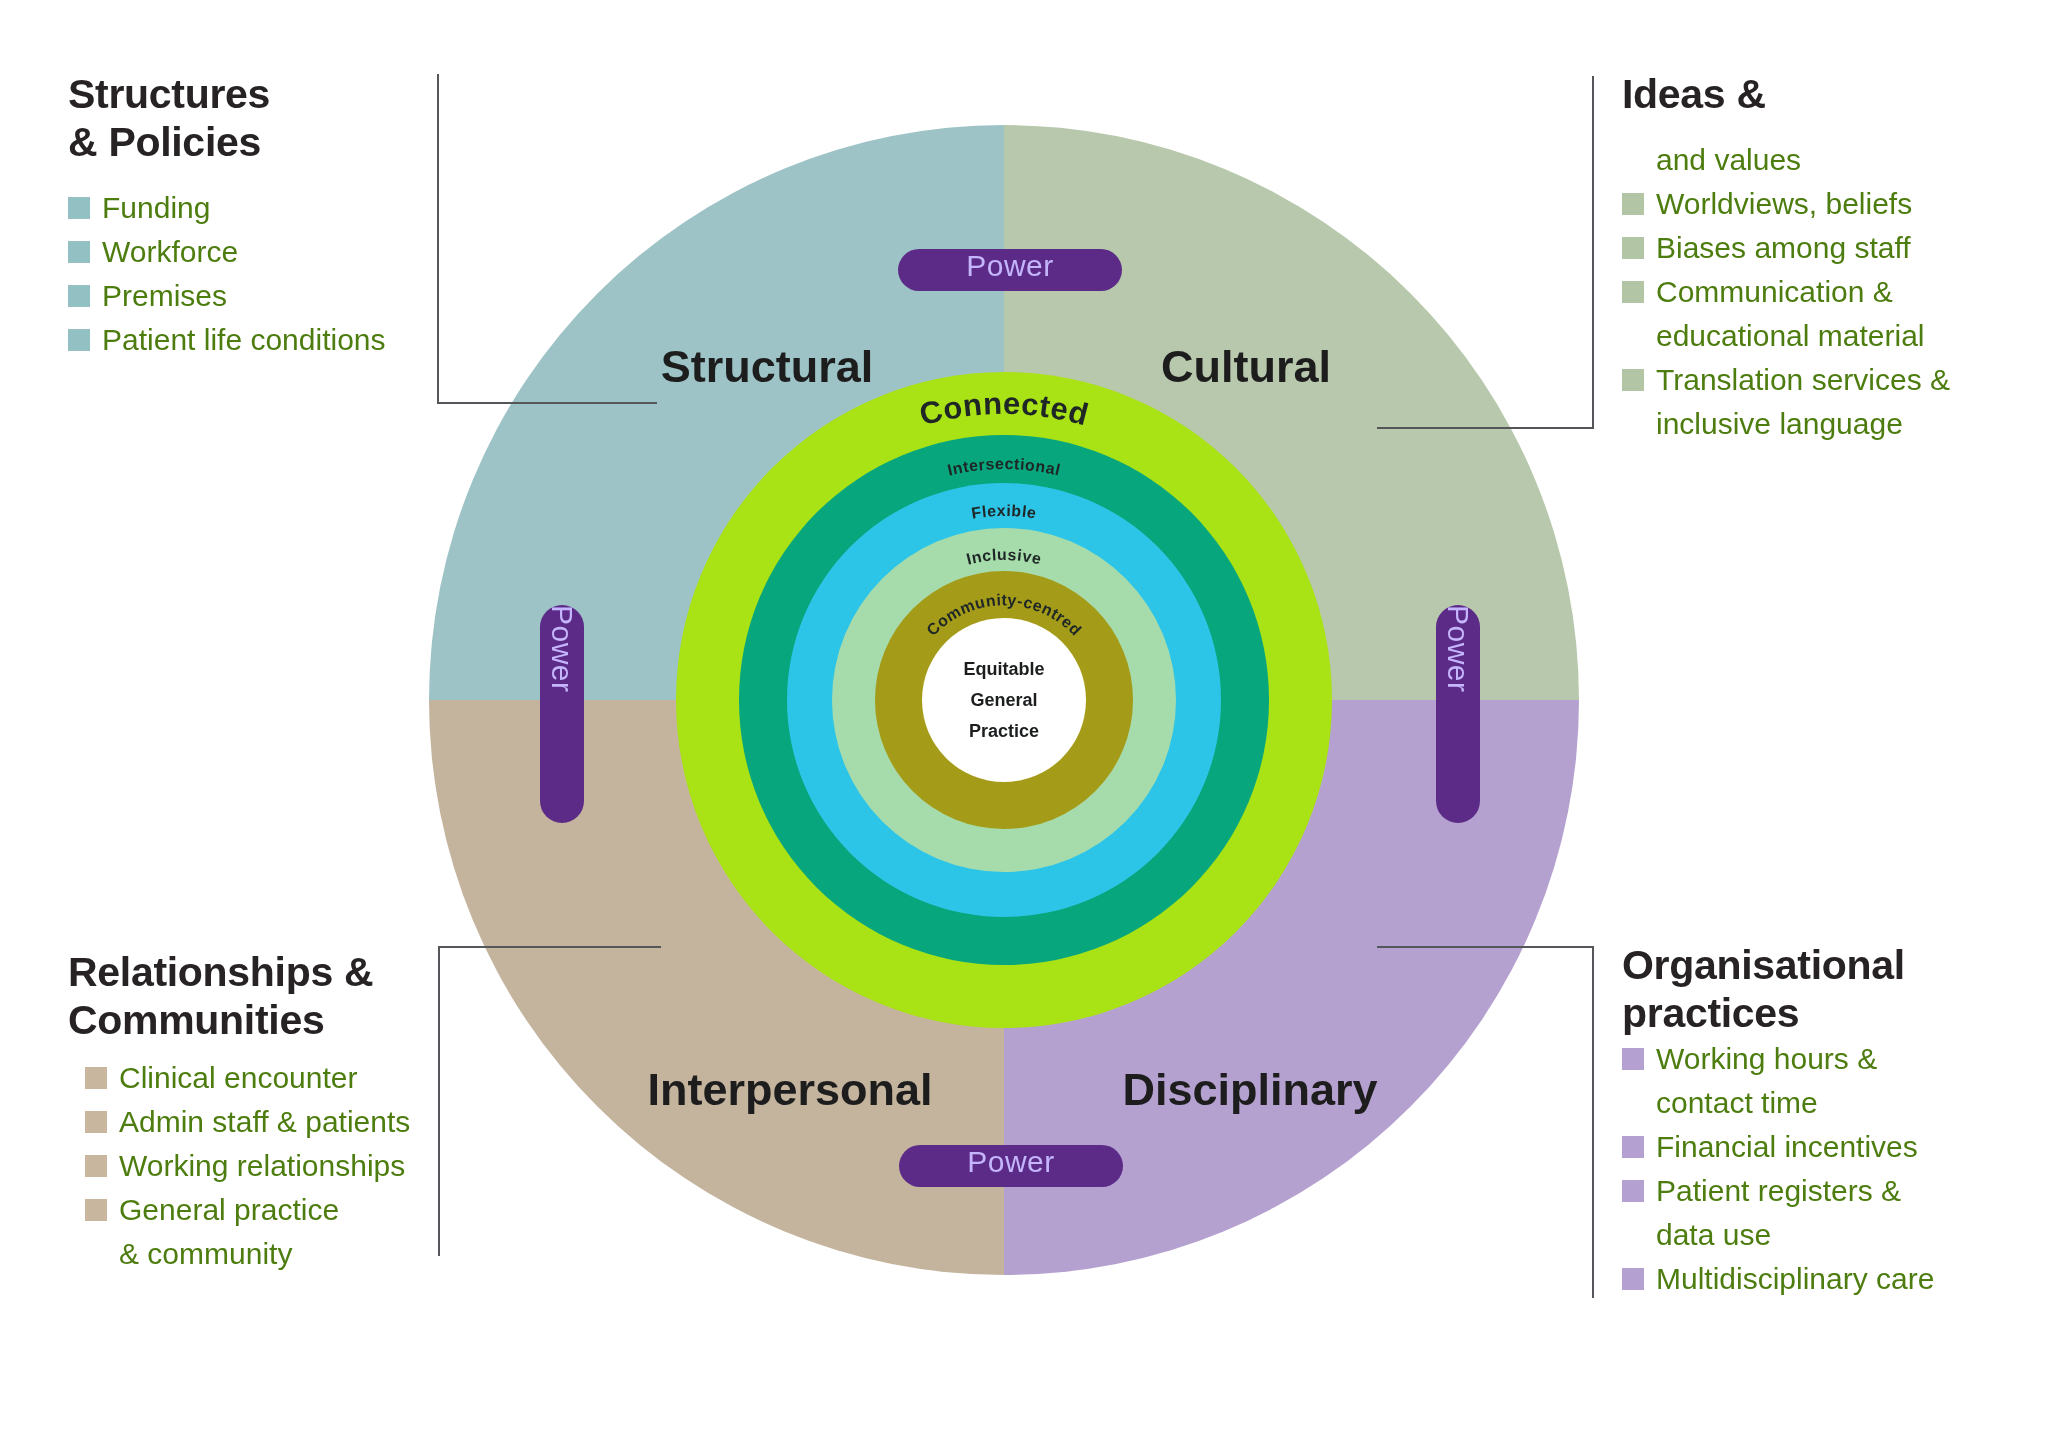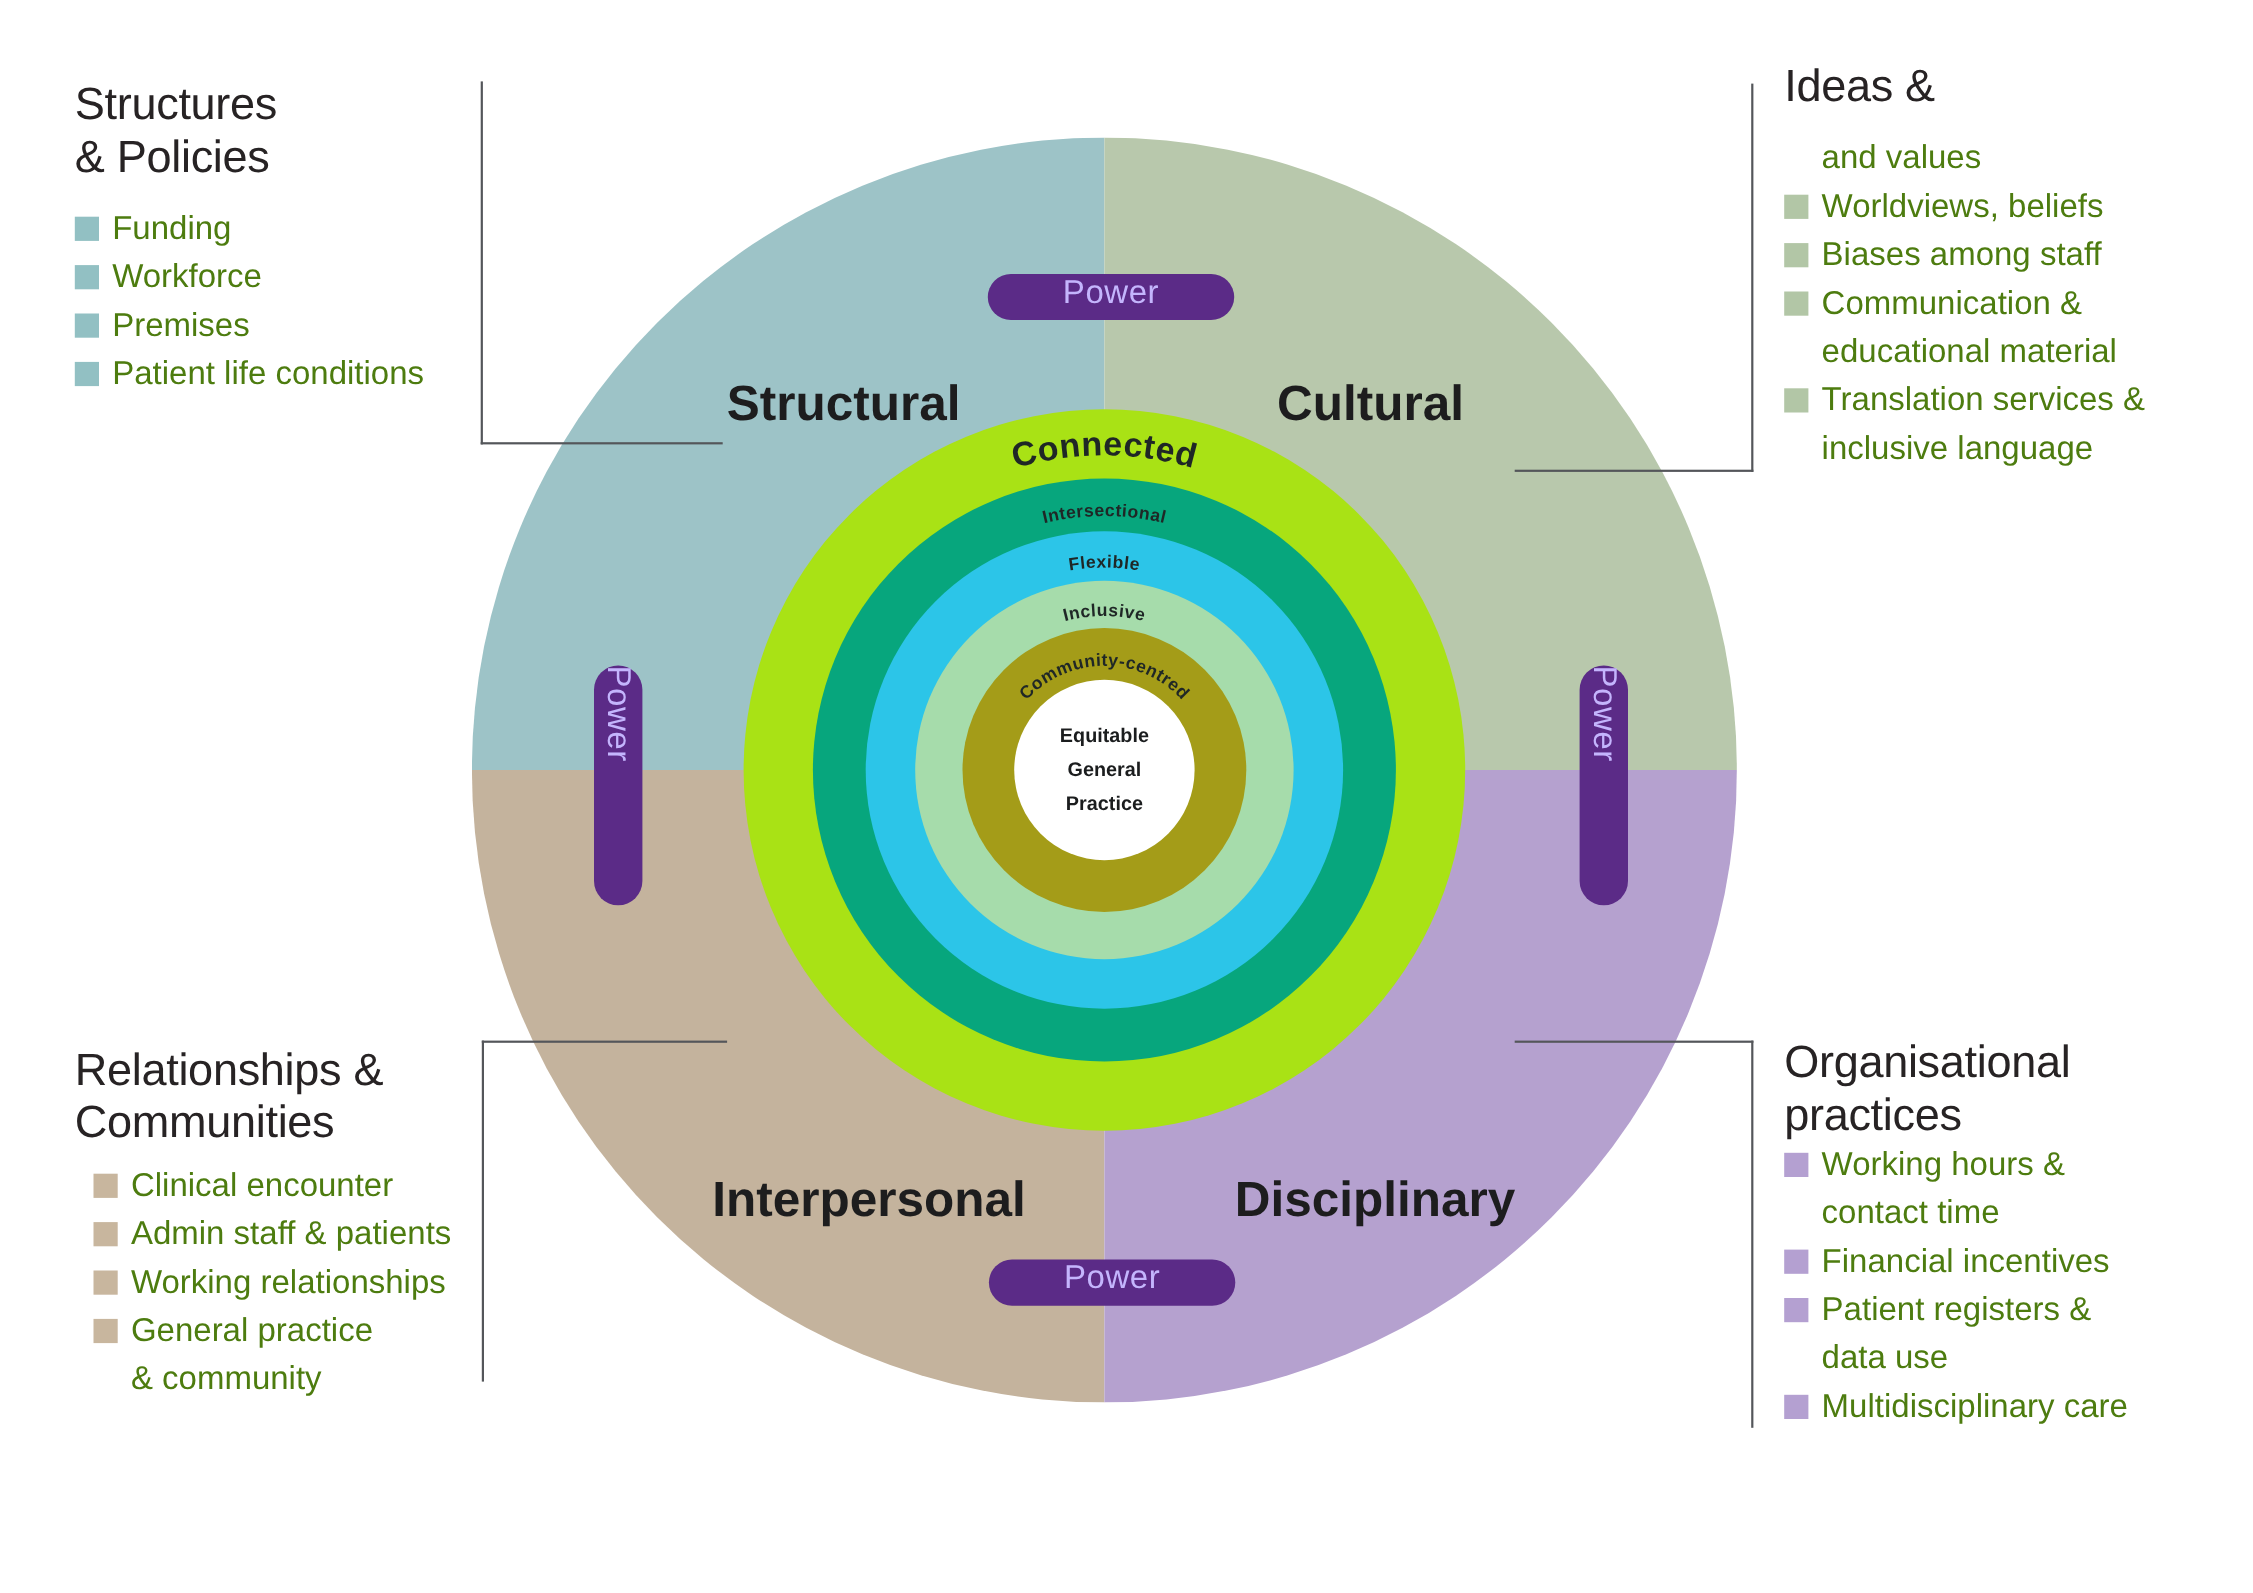--- a/index.html
+++ b/index.html
@@ -53,30 +53,30 @@
   .pill.p-top{left:898px;top:249px;}
   .pill.p-bottom{left:899px;top:1145px;}
   .pill.p-left{left:540px;top:605px;}
   .pill.p-right{left:1436px;top:605px;}
   .pill.vert span{writing-mode:vertical-rl;text-orientation:sideways;}
   
   .cline{position:absolute;background:#54565a;}
   
   .corner{position:absolute;}
   .corner .heading{
-    font-size:41px;line-height:48px;font-weight:400;color:#272324;letter-spacing:-0.3px;
+    font-size:41px;line-height:48px;font-weight:700;color:#272324;letter-spacing:-0.3px;
     white-space:nowrap;
   }
   .corner .list{position:absolute;left:0;}
   .corner .li{display:flex;align-items:center;height:44px;white-space:nowrap;}
   .corner .sq{width:22px;height:22px;margin-right:12px;flex:0 0 22px;}
   .corner .sq.nob{visibility:hidden;}
   .corner .li .txt{font-size:30px;color:#4d7c0f;}
   .c-tl{left:68px;top:70px;}
-  .c-tr{left:1622px;top:54px;}
+  .c-tr{left:1622px;top:70px;}
   .c-bl{left:68px;top:948px;}
   .c-br{left:1622px;top:941px;}
   .c-tl .list,.c-tr .list{top:113px;}
   .c-bl .list,.c-br .list{top:102px;}
 </style>
 </head>
 <body>
 
 <div class="stage">
 

